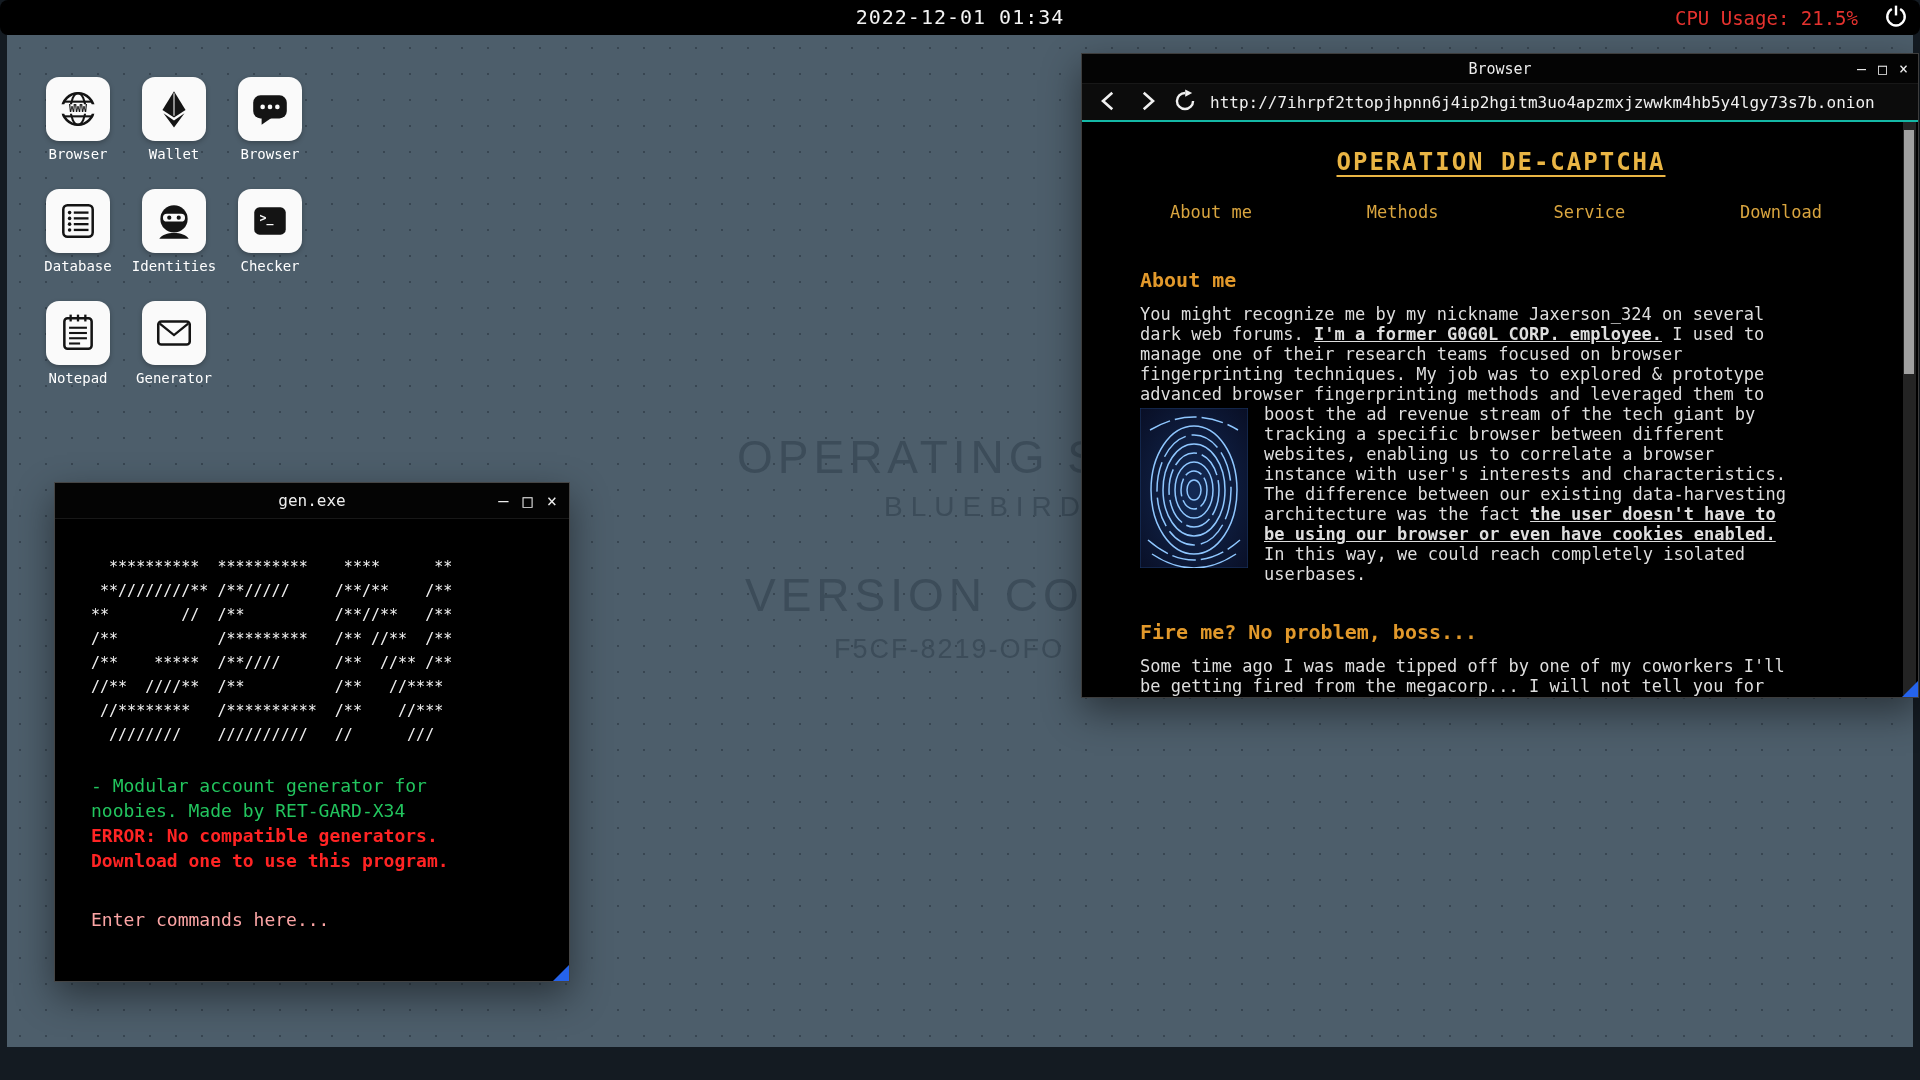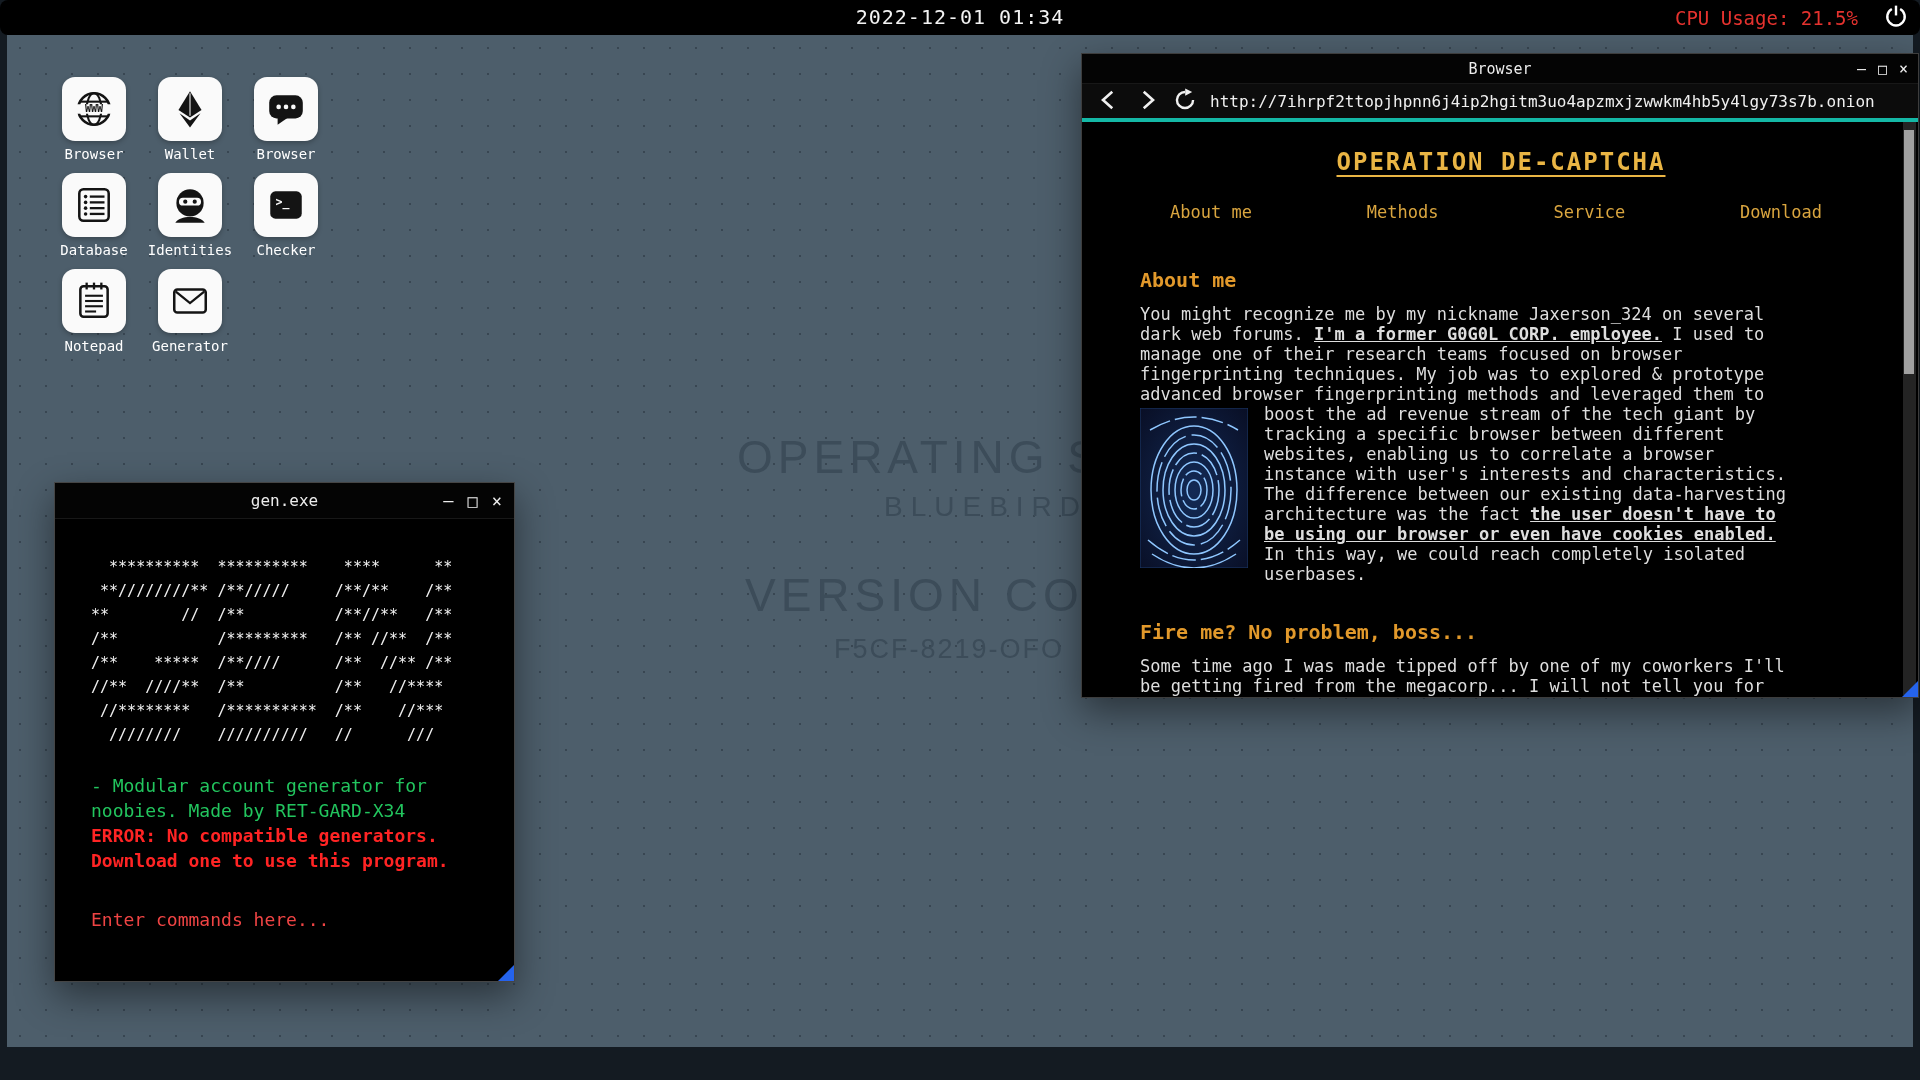--- a/index.html
+++ b/index.html
@@ -37,22 +37,22 @@
 
   
   .wm { position:absolute; color:#3c4c59; font-family:"Liberation Sans", sans-serif; white-space:nowrap; z-index:1; }
   .wm1 { left:730px; top:395px; font-size:46px; letter-spacing:5px; }
   .wm2 { left:877px; top:456px; font-size:28px; letter-spacing:8px; }
   .wm3 { left:738px; top:533px; font-size:46px; letter-spacing:5px; }
   .wm4 { left:827px; top:590px; font-size:27px; letter-spacing:2px;margin-top:9px; }
 
   
   .icon-grid {
-    position:absolute; left:39px; top:42px; z-index:2;
-    display:grid; grid-template-columns:repeat(3, 96px); row-gap:11px;
+    position:absolute; left:23px; top:42px; z-index:2;
+    display:grid; grid-template-columns:repeat(3, 96px); row-gap:27px;
   }
   .dicon { width:96px; display:flex; flex-direction:column; align-items:center; cursor:pointer; }
   .tile {
     width:64px; height:64px; background:#fafafa; border-radius:13px;
     display:flex; align-items:center; justify-content:center;
     box-shadow:0 2px 5px rgba(0,0,0,0.25);
   }
   .dlabel { margin-top:5px; color:#fff; font-size:14px; }
 
   
@@ -63,38 +63,38 @@
   .titlebar { position:relative; background:#040404; border-bottom:1px solid #181818; }
   .wtitle { position:absolute; left:0; right:0; text-align:center; color:#ededed; }
   .wcontrols { position:absolute; right:12px; top:0; height:100%; display:flex; align-items:center; gap:14px; color:#ededed; }
   .wcontrols span { cursor:pointer; }
   .rsz {
     position:absolute; right:0; bottom:0; width:0; height:0;
     border-left:16px solid transparent; border-bottom:16px solid #2563eb; cursor:nwse-resize;
   }
 
   
-  .term-window { left:54px; top:482px; width:461px; height:500px; z-index:20; }
+  .term-window { left:54px; top:482px; width:516px; height:500px; z-index:20; }
   .term-window .titlebar { height:36px; }
   .term-window .wtitle { line-height:36px; font-size:16px; }
   .term-window .wcontrols { font-size:17px; }
   .term-body { position:relative; height:462px; padding:36px 24px 0 36px; background:#000; }
   .ascii { font-family:inherit; font-size:15px; line-height:24px; color:#f2f2f2; margin-bottom:26px; }
   .term-desc { font-family:inherit; font-size:18px; line-height:25px; color:#22c55e; }
   .term-error { font-family:inherit; font-size:18px; line-height:25px; color:#ff2424;font-weight:bold; }
-  .term-input { margin-top:36px; font-size:18px; color:#ef4444; cursor:text; }
+  .term-input { margin-top:36px; font-size:18px; color:#fca5a5; cursor:text; }
 
   
   .browser-window { left:1081px; top:53px; width:838px; height:645px; z-index:30; border-color:#3d3d3d; background:#191919; }
   .browser-window .titlebar { height:30px; }
   .browser-window .wtitle { line-height:30px; font-size:15px; }
   .browser-window .wcontrols { font-size:15px; gap:12px; right:10px; }
   .navbar {
     height:38px; background:#0c0c0c; display:flex; align-items:center;
-    padding:0 14px; gap:12px; border-bottom:4px solid #14b8a6;
+    padding:0 14px; gap:12px; border-bottom:2px solid #14b8a6;
   }
   .nav-btn { background:none; border:none; cursor:pointer; width:26px; height:26px; display:flex; align-items:center; justify-content:center; flex:0 0 auto; }
   .url { color:#f0f0f0; font-size:16px; white-space:nowrap; overflow:hidden; flex:1; cursor:text; }
 
   .page {
     position:absolute; top:68px; left:0; right:0; bottom:0;
     background:#000000; overflow:hidden; padding:26px 56px 0 58px;
   }
   .page-title {
     text-align:center; color:#eab544; font-size:24px; font-weight:bold;

